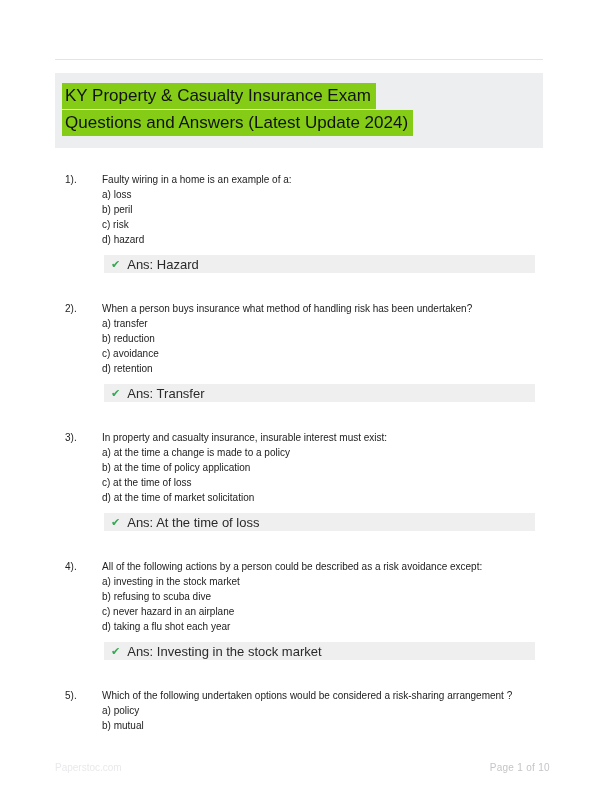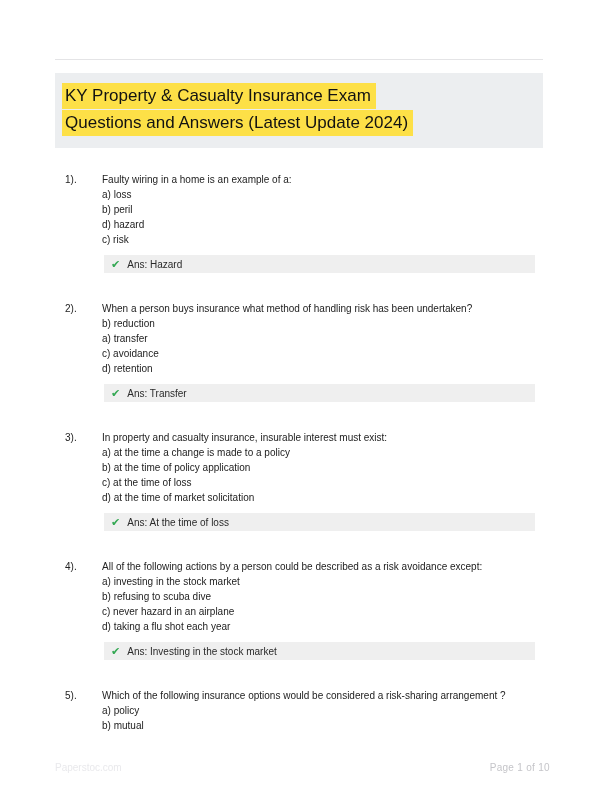--- a/index.html
+++ b/index.html
@@ -19,21 +19,21 @@
     width: 488px;
     height: 0;
   }
   .title-box {
     margin-top: 13px;
     background: #eceef0;
     padding: 10px 8px 11px 7px;
   }
   .title-line {
     display: inline-block;
-    background: #fde047;
+    background: #84cc16;
     color: #121212;
     font-size: 17px;
     line-height: 25px;
     padding: 0 5px 1px 3px;
     margin-bottom: 1px;
     white-space: nowrap;
   }
   .questions { margin-top: 24px; }
   .q { display: flex; margin-bottom: 28px; }
   .q-num {
@@ -60,21 +60,21 @@
     display: flex;
     align-items: center;
     padding-left: 7px;
   }
   .check {
     color: #34a853;
     font-size: 11px;
     line-height: 11px;
     margin-right: 7px;
   }
-  .ans-text { font-size: 10px; color: #2a2a2a; }
+  .ans-text { font-size: 13px; color: #2a2a2a; }
   .footer {
     position: absolute;
     top: 762px;
     left: 55px;
     right: 56px;
     display: flex;
     justify-content: space-between;
     align-items: flex-start;
     gap: 32px;
   }
@@ -94,35 +94,35 @@
     </div>
 
     <div class="questions">
 
       <div class="q">
         <div class="q-num">1).</div>
         <div class="q-body">
           <div class="q-text">Faulty wiring in a home is an example of a:</div>
           <div class="q-opt">a) loss</div>
           <div class="q-opt">b) peril</div>
+          <div class="q-opt">c) risk</div>
           <div class="q-opt">d) hazard</div>
-          <div class="q-opt">c) risk</div>
           <div class="ans-box">
             <span class="check">✔</span>
             <span class="ans-text">Ans: Hazard</span>
           </div>
         </div>
       </div>
 
       <div class="q">
         <div class="q-num">2).</div>
         <div class="q-body">
           <div class="q-text">When a person buys insurance what method of handling risk has been undertaken?</div>
+          <div class="q-opt">a) transfer</div>
           <div class="q-opt">b) reduction</div>
-          <div class="q-opt">a) transfer</div>
           <div class="q-opt">c) avoidance</div>
           <div class="q-opt">d) retention</div>
           <div class="ans-box">
             <span class="check">✔</span>
             <span class="ans-text">Ans: Transfer</span>
           </div>
         </div>
       </div>
 
       <div class="q">
@@ -151,21 +151,21 @@
           <div class="ans-box">
             <span class="check">✔</span>
             <span class="ans-text">Ans: Investing in the stock market</span>
           </div>
         </div>
       </div>
 
       <div class="q">
         <div class="q-num">5).</div>
         <div class="q-body">
-          <div class="q-text">Which of the following insurance options would be considered a risk-sharing arrangement ?</div>
+          <div class="q-text">Which of the following undertaken options would be considered a risk-sharing arrangement ?</div>
           <div class="q-opt">a) policy</div>
           <div class="q-opt">b) mutual</div>
         </div>
       </div>
 
     </div>
   </div>
 
   <div class="footer">
     <span class="watermark">Paperstoc.com</span>

